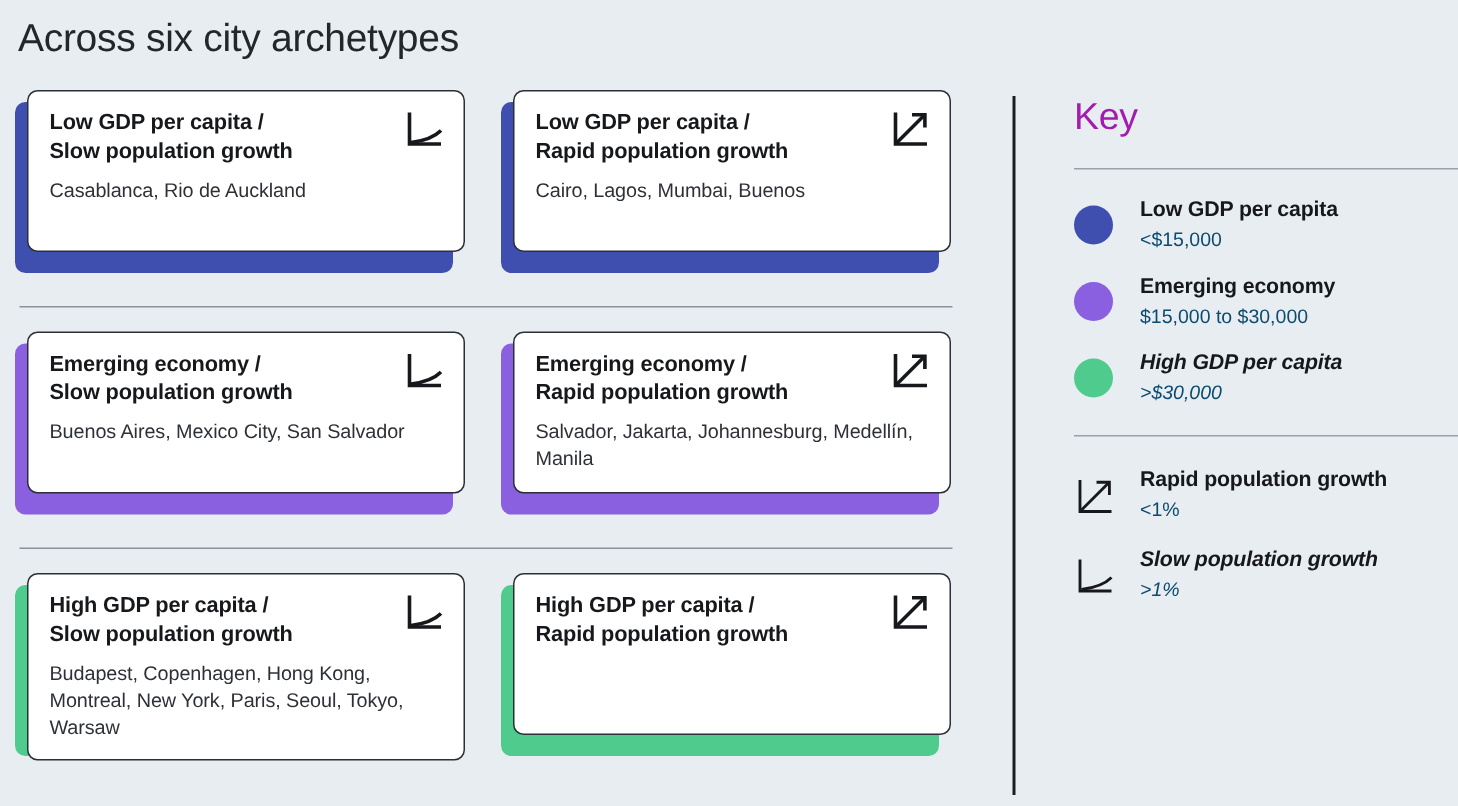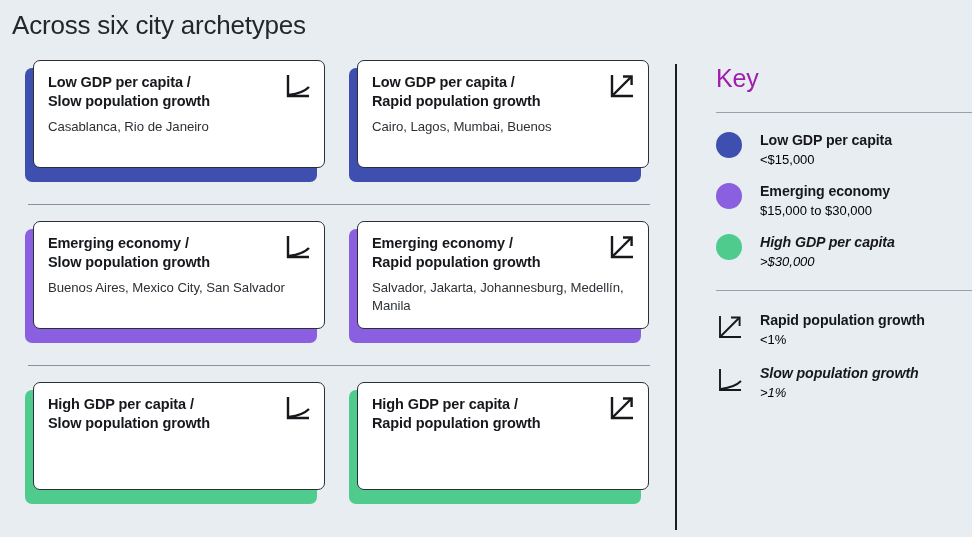--- a/index.html
+++ b/index.html
@@ -26,21 +26,21 @@
     font-weight: 400;
     letter-spacing: -0.2px;
     color: #23272c;
     line-height: 34px;
     text-align: center;
   }
 
   
   #cards-region {
     position: absolute;
-    left: 15px;
+    left: 0;
     top: 60px;
     width: 660px;
     height: 376px;
   }
 
   .card-row {
     position: absolute;
     left: 0;
     width: 648px;
   }
@@ -145,21 +145,21 @@
     width: 256px;
     height: 1px;
     background: #9aa1a8;
     margin: 18px 0 0 0;
   }
 
   .key-group { margin-top: 18px; }
 
   .key-item {
     display: flex;
-    align-items: flex-start;
+    align-items: center;
     margin-bottom: 14px;
   }
   .key-item:last-child { margin-bottom: 0; font-style: italic; }
 
   .key-swatch {
     width: 26px;
     height: 26px;
     border-radius: 50%;
     flex: 0 0 26px;
     margin-top: 1px;
@@ -178,21 +178,21 @@
     font-size: 14.2px;
     font-weight: bold;
     line-height: 18px;
     color: #16181c;
     letter-spacing: -0.1px;
   }
 
   .key-value {
     font-size: 13px;
     line-height: 17px;
-    color: #000000;
+    color: #0c4a6e;
     margin-top: 2px;
   }
 
   .key-group-2 { margin-top: 20px; }
   .key-group-2 .key-item { margin-bottom: 16px; }
   .key-group-2 .key-text { margin-left: 16px; }
 </style>
 </head>
 <body>
 
@@ -202,21 +202,21 @@
 
   <div class="row-divider div-0"></div>
   <div class="row-divider div-1"></div>
 
   <div class="card-row row-0">
     <div class="card col-0">
       <div class="card-shadow" style="background: rgb(63, 79, 176);"></div>
       <div class="card-panel">
         <div class="card-title">Low GDP per capita /
 Slow population growth</div>
-        <div class="card-cities">Casablanca, Rio de Janeiro</div>
+        <div class="card-cities">Casablanca, Rio de Auckland</div>
         <div class="card-icon"><svg viewBox="0 0 28 28" width="100%" height="100%">
               <path d="M4 3 L4 24 L25 24" fill="none" stroke="#16181c" stroke-width="2.4"></path>
               <path d="M5 23 C 13 22, 20 20, 25 15" fill="none" stroke="#16181c" stroke-width="2.4"></path>
             </svg></div>
       </div>
     </div>
     <div class="card col-1">
       <div class="card-shadow" style="background: rgb(63, 79, 176);"></div>
       <div class="card-panel">
         <div class="card-title">Low GDP per capita /
@@ -258,20 +258,21 @@
       </div>
     </div>
   </div>
 
   <div class="card-row row-2">
     <div class="card col-0">
       <div class="card-shadow" style="background: rgb(78, 203, 141);"></div>
       <div class="card-panel">
         <div class="card-title">High GDP per capita /
 Slow population growth</div>
+        <div class="card-cities">Budapest, Copenhagen, Hong Kong, Montreal, New York, Paris, Seoul, Tokyo, Warsaw</div>
         <div class="card-icon"><svg viewBox="0 0 28 28" width="100%" height="100%">
               <path d="M4 3 L4 24 L25 24" fill="none" stroke="#16181c" stroke-width="2.4"></path>
               <path d="M5 23 C 13 22, 20 20, 25 15" fill="none" stroke="#16181c" stroke-width="2.4"></path>
             </svg></div>
       </div>
     </div>
     <div class="card col-1">
       <div class="card-shadow" style="background: rgb(78, 203, 141);"></div>
       <div class="card-panel">
         <div class="card-title">High GDP per capita /

